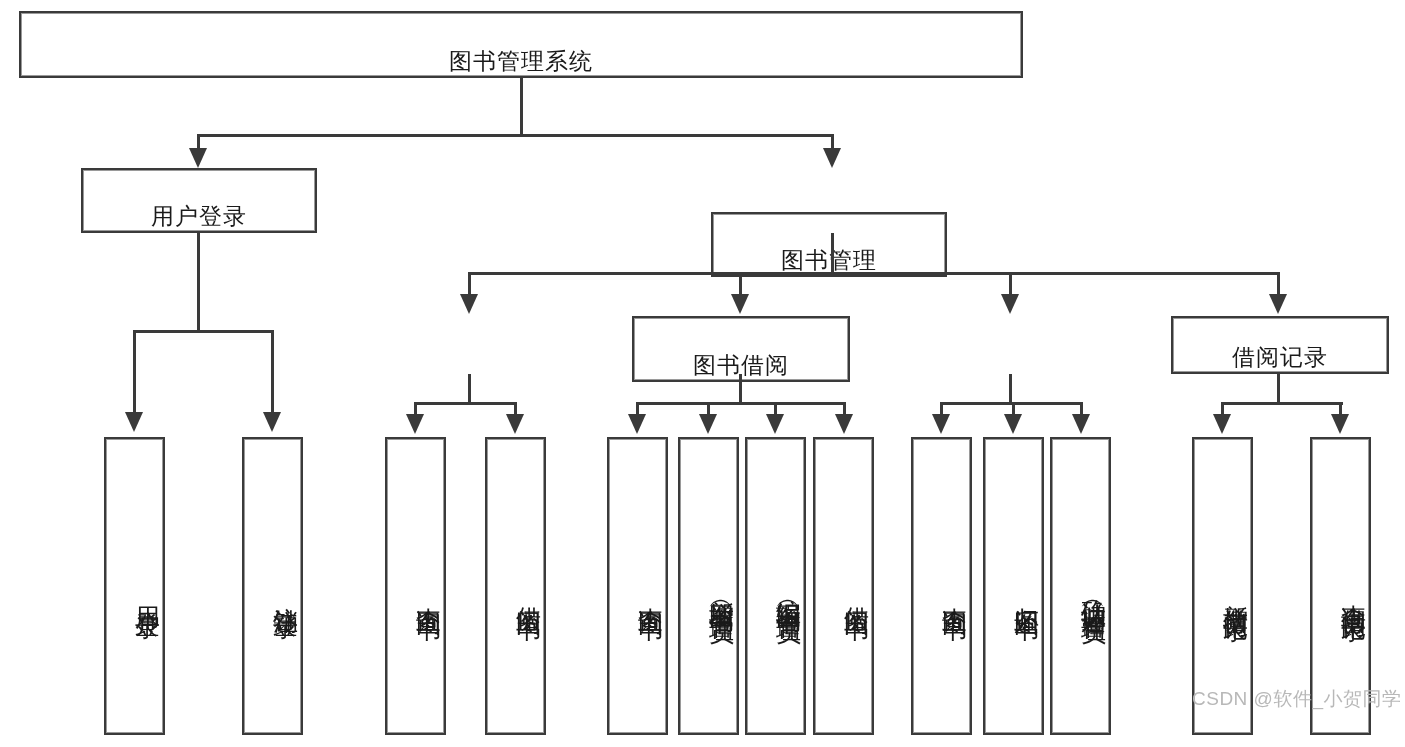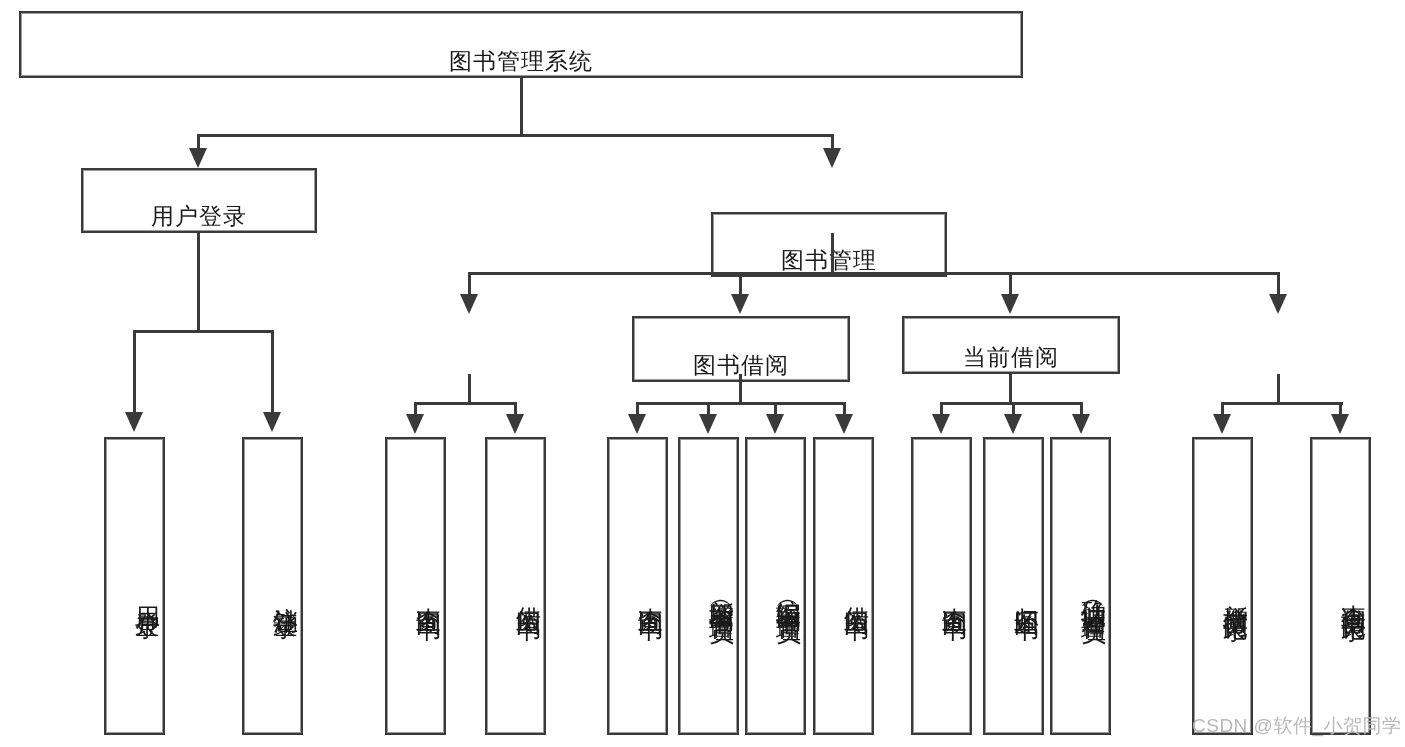--- a/index.html
+++ b/index.html
@@ -115,22 +115,22 @@
   <div class="edge v" style="left:739px; top:272px; height:24px;"></div>
   <div class="arrow" style="left:731px; top:294px;"></div>
   <div class="edge v" style="left:1009px; top:272px; height:24px;"></div>
   <div class="arrow" style="left:1001px; top:294px;"></div>
   <div class="edge v" style="left:1277px; top:272px; height:24px;"></div>
   <div class="arrow" style="left:1269px; top:294px;"></div>
 
   <div class="node h" style="left:632px; top:316px; width:218px; height:66px;">
     <span>图书借阅</span>
   </div>
-  <div class="node h" style="left:902px; top:316px; width:218px; height:58px;">
-    <span>当前借阅</span>
+  <div class="node h" style="left:1171px; top:316px; width:218px; height:58px;">
+    <span>借阅记录</span>
   </div>
 
   <div class="edge v" style="left:468px; top:374px; height:30px;"></div>
   <div class="edge h" style="left:414px; top:402px; width:103px;"></div>
   <div class="edge v" style="left:414px; top:402px; height:14px;"></div>
   <div class="arrow" style="left:406px; top:414px;"></div>
   <div class="edge v" style="left:514px; top:402px; height:14px;"></div>
   <div class="arrow" style="left:506px; top:414px;"></div>
 
   <div class="edge v" style="left:739px; top:374px; height:30px;"></div>
@@ -197,15 +197,15 @@
     <span class="vtxt">确认归还（管理员）</span>
   </div>
 
   <div class="node v" style="left:1192px; top:437px; width:61px; height:298px;">
     <span class="vtxt">新增借阅记录</span>
   </div>
   <div class="node v" style="left:1310px; top:437px; width:61px; height:298px;">
     <span class="vtxt">查询借阅记录</span>
   </div>
 
-  <div id="watermark" style="left:1192px; top:713px;text-align:center;">CSDN @软件_小贺同学</div>
+  <div id="watermark" style="left:1192px; top:686px;text-align:center;">CSDN @软件_小贺同学</div>
 
 </div>
 
 </body></html>

